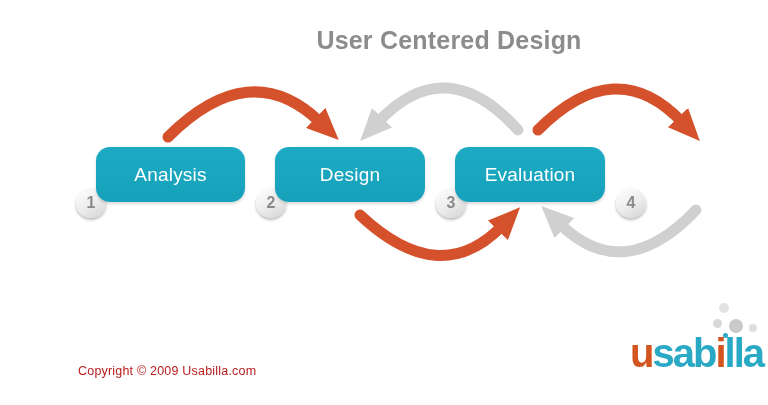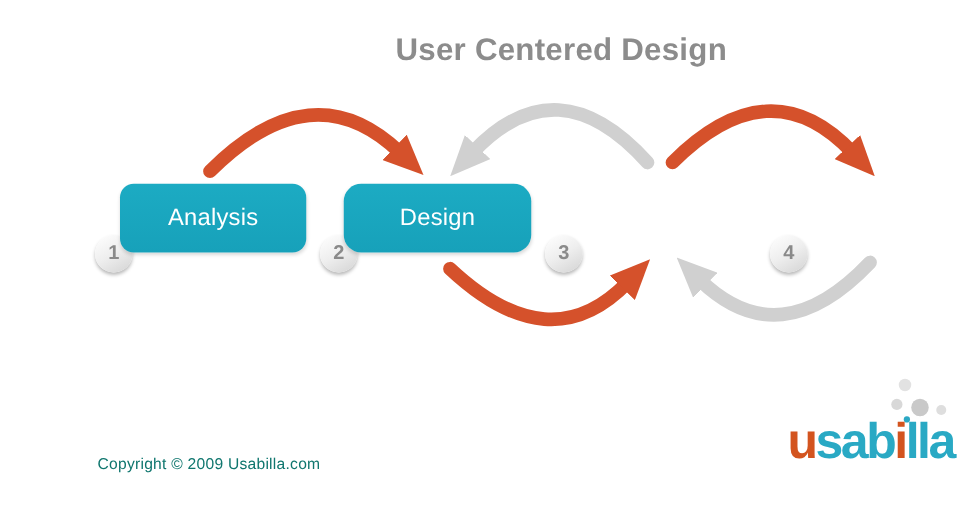--- a/index.html
+++ b/index.html
@@ -39,21 +39,21 @@
     position:absolute;top:147px;height:55px;
     background:linear-gradient(180deg,#1cabc3 0%,#17a1ba 100%);
     border-radius:14px;
     box-shadow:0 2px 3px rgba(0,0,0,0.15);
     display:flex;align-items:center;justify-content:center;
     color:#ffffff;font-size:19px;letter-spacing:0.2px;
   }
   
   .copyright{
     position:absolute;left:30px;top:364px;
-    font-size:12.5px;color:#0f766e;letter-spacing:0.2px;
+    font-size:12.5px;color:#b91c1c;letter-spacing:0.2px;
   }
   
   .logo{position:absolute;left:4px;top:0;width:768px;height:405px;pointer-events:none;}
   .logo-word{
     position:absolute;left:578px;top:333px;
     font-size:40px;font-weight:bold;letter-spacing:-2px;
     line-height:1.0;
   }
   .logo-word span{display:inline;}
   .logo-tagline{
@@ -96,25 +96,28 @@
   <div class="badge" style="left:208px;top:188px;">
     <span>2</span>
   </div>
   <div class="badge" style="left:388px;top:188px;">
     <span>3</span>
   </div>
   <div class="badge" style="left:568px;top:188px;">
     <span>4</span>
   </div>
 
-  <div class="stage-box" style="left:48px;width:149px;border-radius:11px;">
+  <div class="stage-box" style="left:48px;width:149px;">
     <span>Analysis</span>
   </div>
   <div class="stage-box" style="left:227px;width:150px;text-align:right;">
     <span>Design</span>
+  </div>
+  <div class="stage-box" style="left:407px;width:150px;">
+    <span>Evaluation</span>
   </div>
 
   <div class="copyright">Copyright © 2009 Usabilla.com</div>
 
   <div class="logo">
     <span class="dot dot-1"></span>
     <span class="dot dot-2"></span>
     <span class="dot dot-3"></span>
     <span class="dot dot-4"></span>
     <span class="dot dot-5"></span>

